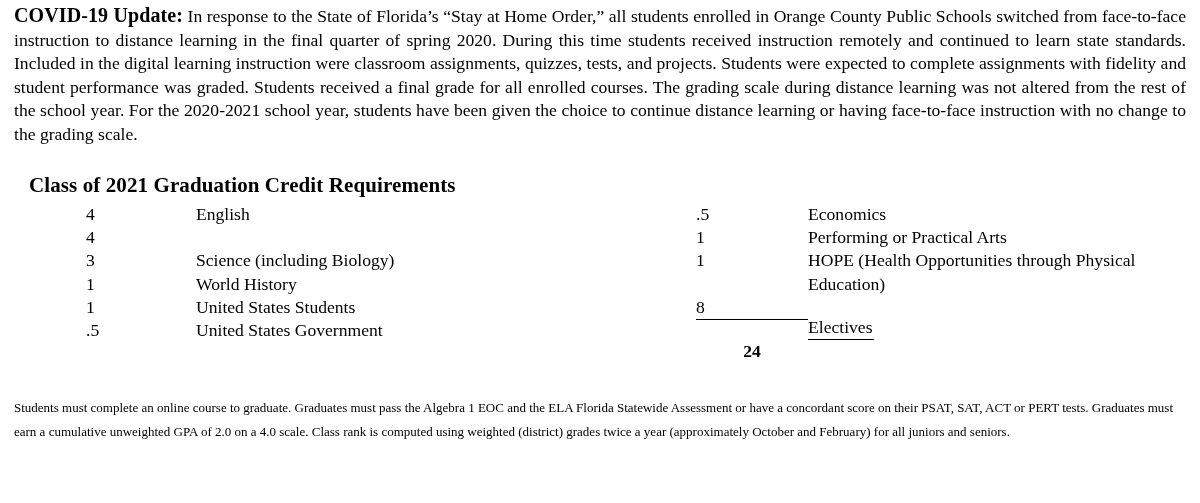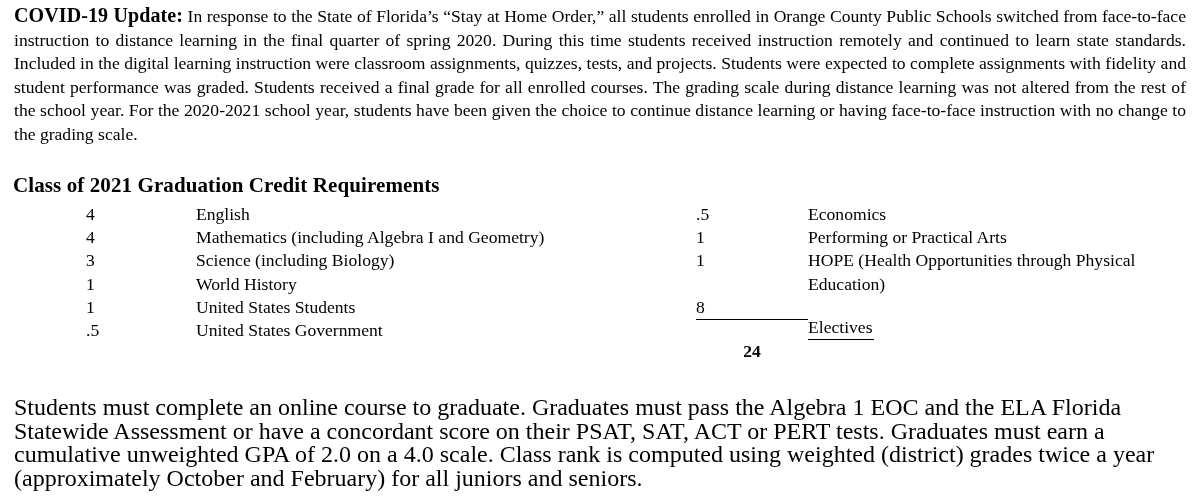--- a/index.html
+++ b/index.html
@@ -41,21 +41,21 @@
   }
   .covid-paragraph .lead {
     font-weight: bold;
     font-size: 20px;
     letter-spacing: 0.1px;
   }
 
   
   .section-heading {
     position: absolute;
-    left: 13px;
+    left: 29px;
     top: 173px;
     font-size: 21px;
     font-weight: bold;
     line-height: 25px;
     letter-spacing: 0.1px;
     white-space: nowrap;
   }
 
   
   .credits-area {
@@ -100,21 +100,21 @@
   }
 
   
   .notes-block {
     position: absolute;
     left: 14px;
     top: 396px;
     width: 1175px;
   }
   .notes-paragraph {
-    font-size: 24px;
+    font-size: 13px;
     line-height: 23.6px;
     text-align: left;
     margin: 0;
   }
 </style>
 </head>
 <body>
 
 <div class="page">
 
@@ -128,21 +128,20 @@
 
     <div class="credit-col left">
 
       <div class="credit-row">
         <span class="credit-amount">4</span>
         <span class="credit-subject">English</span>
       </div>
 
       <div class="credit-row">
         <span class="credit-amount">4</span>
-        <span class="credit-subject">Mathematics (including Algebra I and Geometry)</span>
       </div>
 
       <div class="credit-row">
         <span class="credit-amount">3</span>
         <span class="credit-subject">Science (including Biology)</span>
       </div>
 
       <div class="credit-row">
         <span class="credit-amount">1</span>
         <span class="credit-subject">World History</span>

